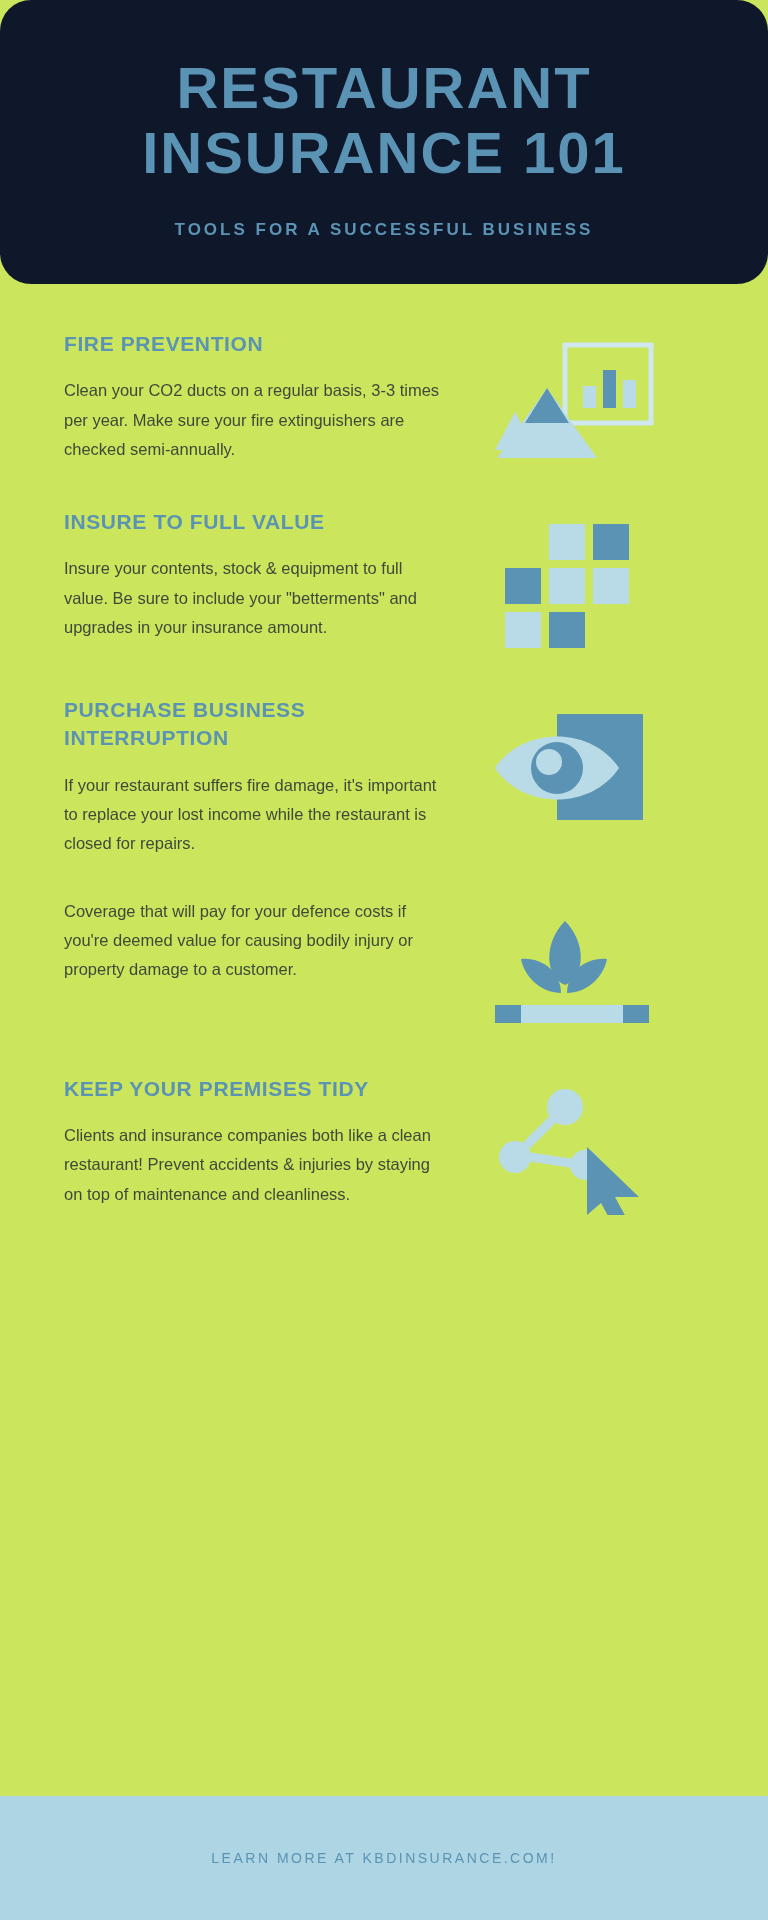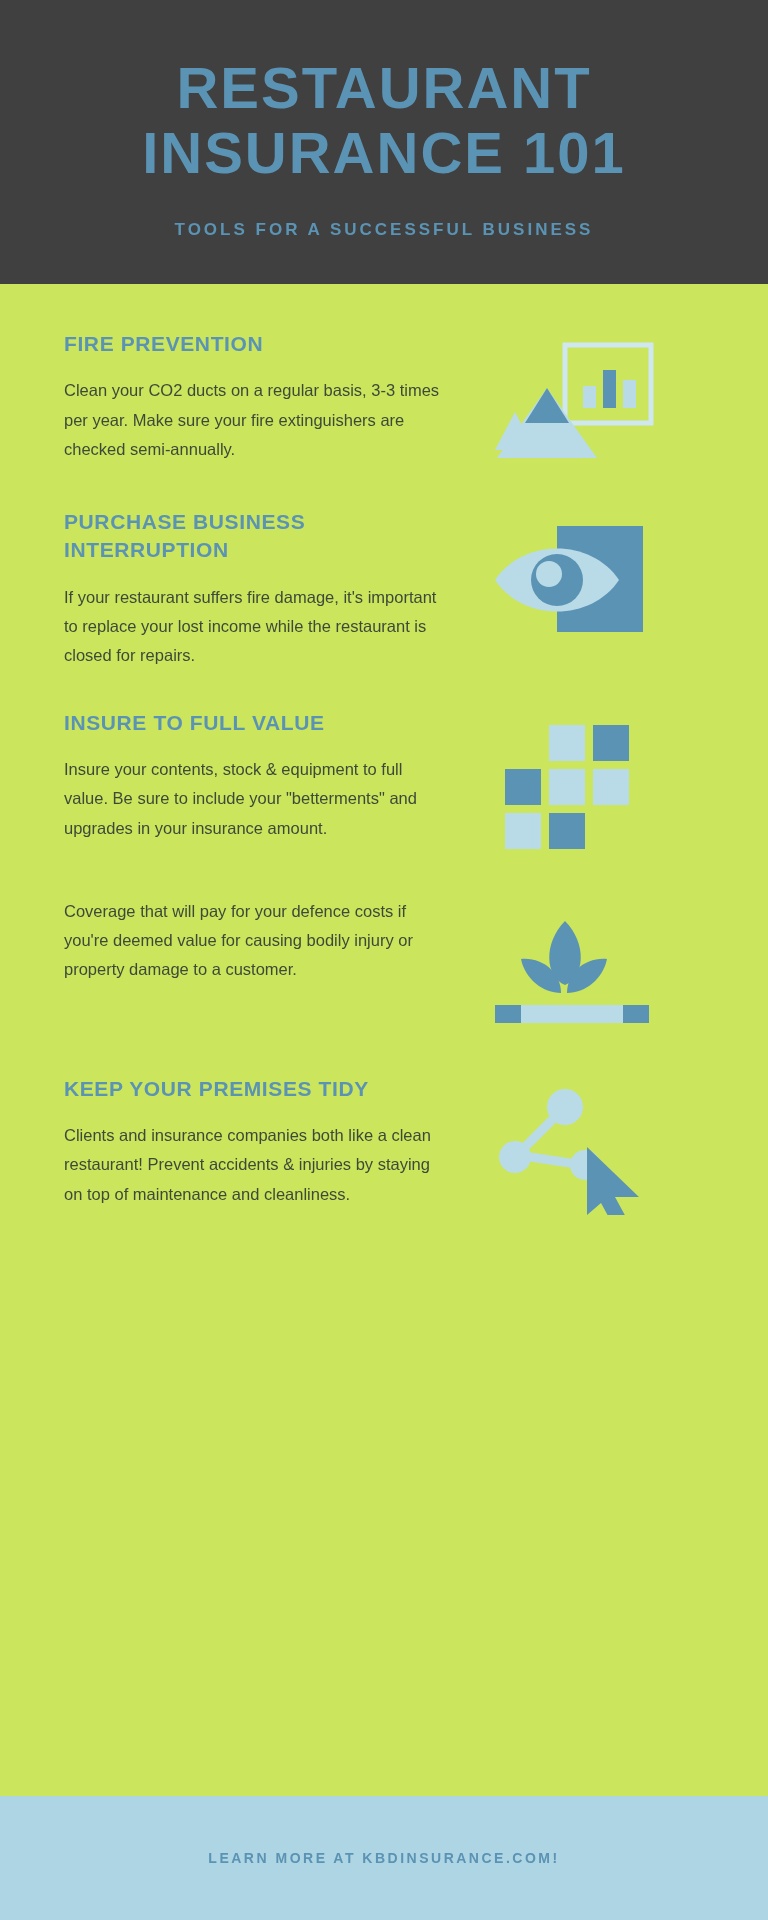--- a/index.html
+++ b/index.html
@@ -17,24 +17,25 @@
     position: relative;
     width: 768px;
     height: 1920px;
     background: #cbe55c;
     display: flex;
     flex-direction: column;
   }
 
   
   .header {
-    background: #404040;
+    background: #0f172a;
     padding: 56px 40px 44px 40px;
     text-align: center;
     flex: 0 0 auto;
+    border-radius: 31px;
   }
   .header-title {
     color: #5b93b4;
     font-weight: bold;
     font-size: 58px;
     line-height: 1.12;
     letter-spacing: 2px;
     text-transform: uppercase;
     margin: 0;
   }
@@ -91,21 +92,21 @@
   .footer {
     background: #aed5e3;
     flex: 0 0 auto;
     height: 124px;
     display: flex;
     align-items: center;
     justify-content: center;
   }
   .footer-text {
     color: #5b93b4;
-    font-weight: bold;
+    font-weight: normal;
     font-size: 14px;
     letter-spacing: 2.5px;
     text-transform: uppercase;
   }
 
   
   .c-dark { fill: #5b93b4; }
   .c-light { fill: #b9dbe8; }
 </style>
 </head>
@@ -127,35 +128,20 @@
       </div>
       <div class="sec-art">
         <svg width="170" height="130" viewBox="0 0 170 130">
           <rect x="78" y="5" width="86" height="78" fill="none" stroke="#cfe7f0" stroke-width="5"></rect>
           <rect x="96" y="46" width="13" height="22" class="c-light"></rect>
           <rect x="116" y="30" width="13" height="38" class="c-dark"></rect>
           <rect x="136" y="40" width="13" height="28" class="c-light"></rect>
           <polygon points="48,110 8,110 28,72" class="c-light"></polygon>
           <polygon points="110,118 10,118 60,48" class="c-light"></polygon>
           <polygon points="82,83 38,83 60,48" class="c-dark"></polygon>
-        </svg>
-      </div>
-    </div>
-
-    <div class="section">
-      <div class="sec-text">
-        <h2 class="sec-title">Purchase Business Interruption</h2>
-        <p class="sec-body">If your restaurant suffers fire damage, it's important to replace your lost income while the restaurant is closed for repairs.</p>
-      </div>
-      <div class="sec-art">
-        <svg width="170" height="130" viewBox="0 0 170 130">
-          <rect x="70" y="8" width="86" height="106" class="c-dark"></rect>
-          <path d="M8 62 C36 20, 104 20, 132 62 C104 104, 36 104, 8 62 Z" class="c-light"></path>
-          <circle cx="70" cy="62" r="26" class="c-dark"></circle>
-          <circle cx="62" cy="56" r="13" class="c-light"></circle>
         </svg>
       </div>
     </div>
 
     <div class="section">
       <div class="sec-text">
         <h2 class="sec-title">Insure to Full Value</h2>
         <p class="sec-body">Insure your contents, stock &amp; equipment to full value. Be sure to include your "betterments" and upgrades in your insurance amount.</p>
       </div>
       <div class="sec-art">
@@ -166,20 +152,35 @@
           <rect x="62" y="50" width="36" height="36" class="c-light"></rect>
           <rect x="106" y="50" width="36" height="36" class="c-light"></rect>
           <rect x="18" y="94" width="36" height="36" class="c-light"></rect>
           <rect x="62" y="94" width="36" height="36" class="c-dark"></rect>
         </svg>
       </div>
     </div>
 
     <div class="section">
       <div class="sec-text">
+        <h2 class="sec-title">Purchase Business Interruption</h2>
+        <p class="sec-body">If your restaurant suffers fire damage, it's important to replace your lost income while the restaurant is closed for repairs.</p>
+      </div>
+      <div class="sec-art">
+        <svg width="170" height="130" viewBox="0 0 170 130">
+          <rect x="70" y="8" width="86" height="106" class="c-dark"></rect>
+          <path d="M8 62 C36 20, 104 20, 132 62 C104 104, 36 104, 8 62 Z" class="c-light"></path>
+          <circle cx="70" cy="62" r="26" class="c-dark"></circle>
+          <circle cx="62" cy="56" r="13" class="c-light"></circle>
+        </svg>
+      </div>
+    </div>
+
+    <div class="section">
+      <div class="sec-text">
         <p class="sec-body">Coverage that will pay for your defence costs if you're deemed value for causing bodily injury or property damage to a customer.</p>
       </div>
       <div class="sec-art">
         <svg width="170" height="130" viewBox="0 0 170 130">
           <path d="M78 78 C58 70, 56 36, 78 14 C100 36, 98 70, 78 78 Z" class="c-dark"></path>
           <path d="M80 86 C98 86, 116 72, 120 52 C98 50, 80 66, 80 86 Z" class="c-dark"></path>
           <path d="M74 86 C56 86, 38 72, 34 52 C56 50, 74 66, 74 86 Z" class="c-dark"></path>
           <rect x="8" y="98" width="154" height="18" class="c-light"></rect>
           <rect x="8" y="98" width="26" height="18" class="c-dark"></rect>
           <rect x="136" y="98" width="26" height="18" class="c-dark"></rect>

